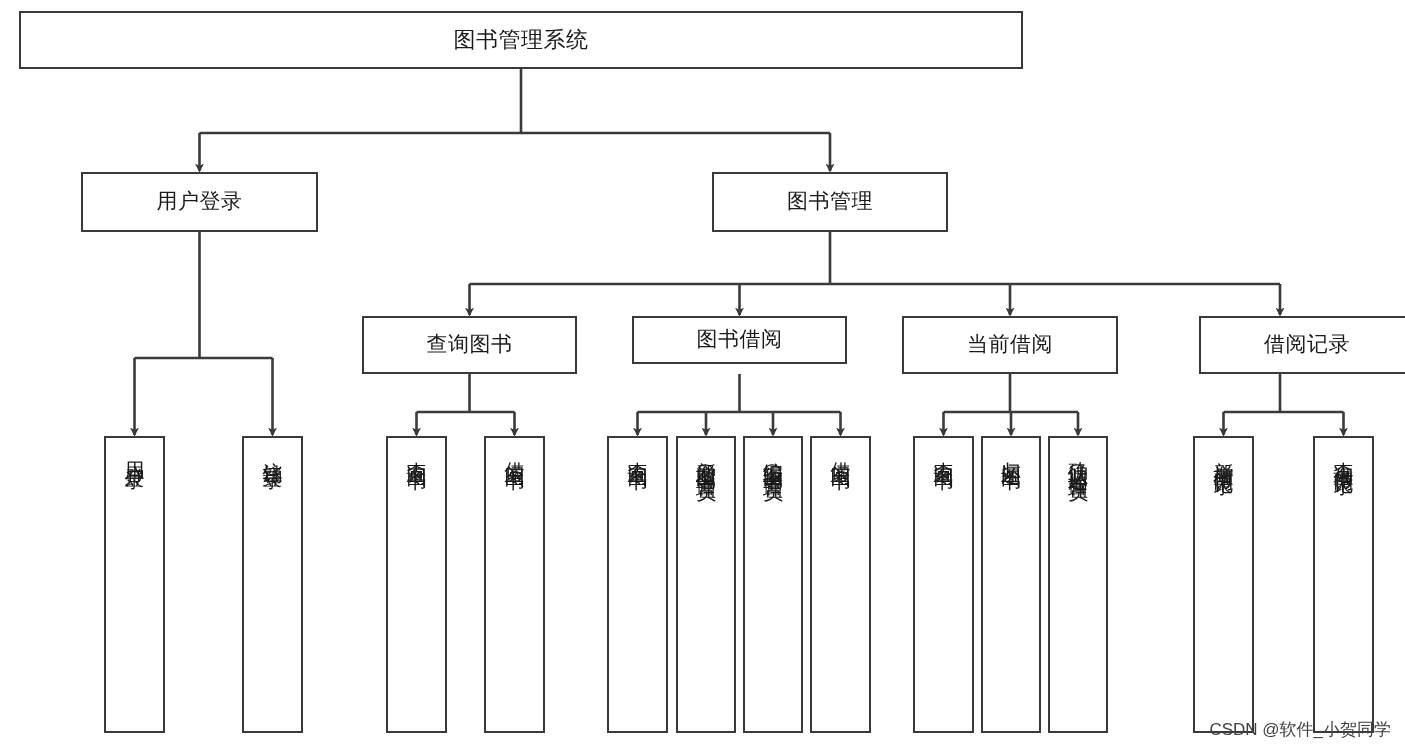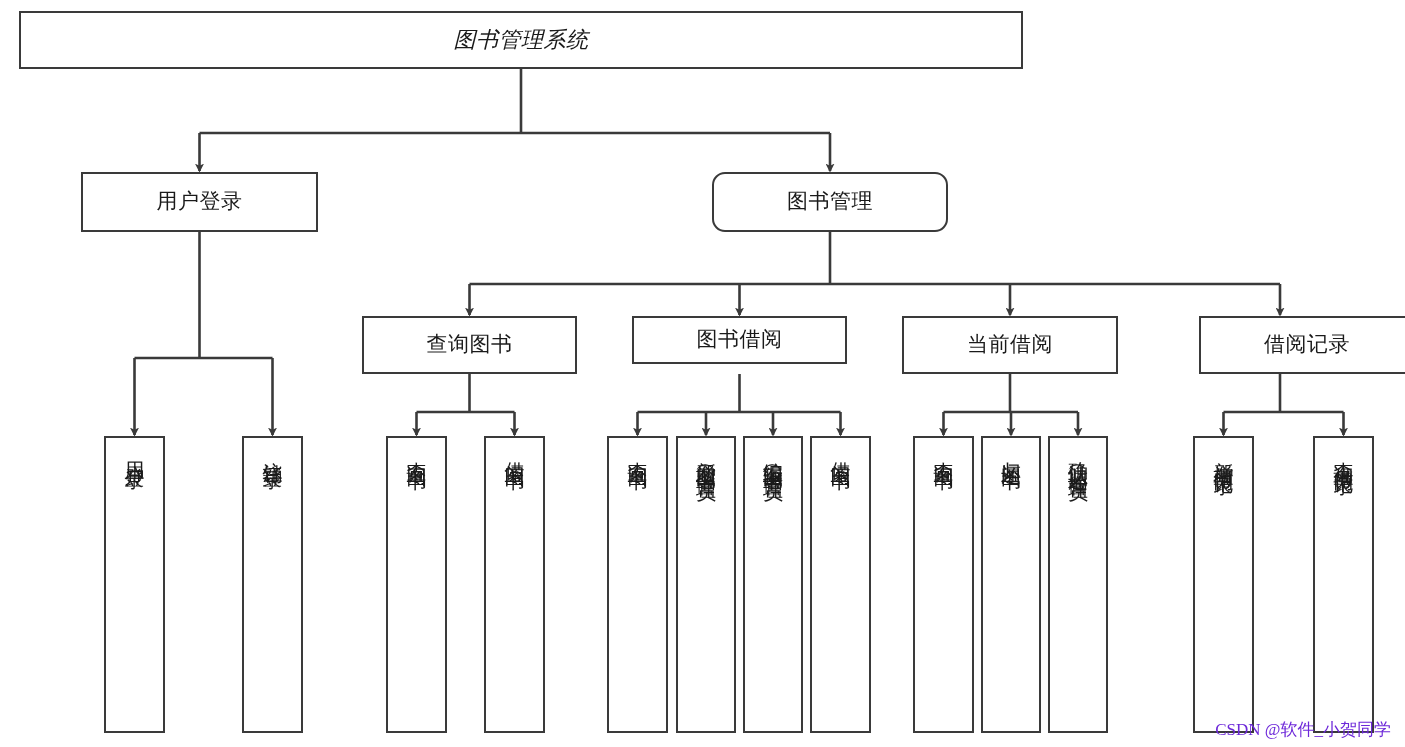--- a/index.html
+++ b/index.html
@@ -43,43 +43,42 @@
     line-height: 1.22;
     letter-spacing: 0.5px;
   }
   
   .node.horiz .node-label {
     font-size: 21px;
     writing-mode: horizontal-tb;
   }
   .node.root .node-label {
     font-size: 22px;
-    font-style: italic;
   }
   
   .node.vert {
     align-items: flex-start;
     padding-top: 8px;
   }
   .node.vert .node-label {
     writing-mode: vertical-rl;
     text-orientation: upright;
     font-size: 20px;
     letter-spacing: 3px;
     line-height: 1.05;
   }
   #watermark {
     position: absolute;
     right: 14px;
     bottom: 6px;
     font-size: 17px;
-    color: #6d28d9;
+    color: #404040;
     z-index: 5;
     white-space: nowrap;
-    font-family: Liberation Serif, serif;
+    font-family: Liberation Sans, sans-serif;
   }
 </style>
 </head>
 <body>
 
 <div id="diagram-root">
 
   <svg id="edges-layer" viewBox="0 0 1405 747" width="1405" height="747" xmlns="http://www.w3.org/2000/svg">
     <defs>
       <marker id="arrowhead" markerWidth="9" markerHeight="9" refX="7.4" refY="4.5" orient="auto" markerUnits="userSpaceOnUse">
@@ -123,21 +122,21 @@
       </g>
   </svg>
 
   <div id="nodes-layer">
       <div class="node horiz root" style="left: 19px; top: 11px; width: 1004px; height: 58px;">
         <span class="node-label">图书管理系统</span>
       </div>
       <div class="node horiz" style="left: 81px; top: 172px; width: 237px; height: 60px;">
         <span class="node-label">用户登录</span>
       </div>
-      <div class="node horiz" style="left: 712px; top: 172px; width: 236px; height: 60px; border-radius: 13px;">
+      <div class="node horiz" style="left: 712px; top: 172px; width: 236px; height: 60px;">
         <span class="node-label">图书管理</span>
       </div>
       <div class="node horiz" style="left: 362px; top: 316px; width: 215px; height: 58px;">
         <span class="node-label">查询图书</span>
       </div>
       <div class="node horiz" style="left: 632px; top: 316px; width: 215px; height: 48px;">
         <span class="node-label">图书借阅</span>
       </div>
       <div class="node horiz" style="left: 902px; top: 316px; width: 216px; height: 58px;">
         <span class="node-label">当前借阅</span>

